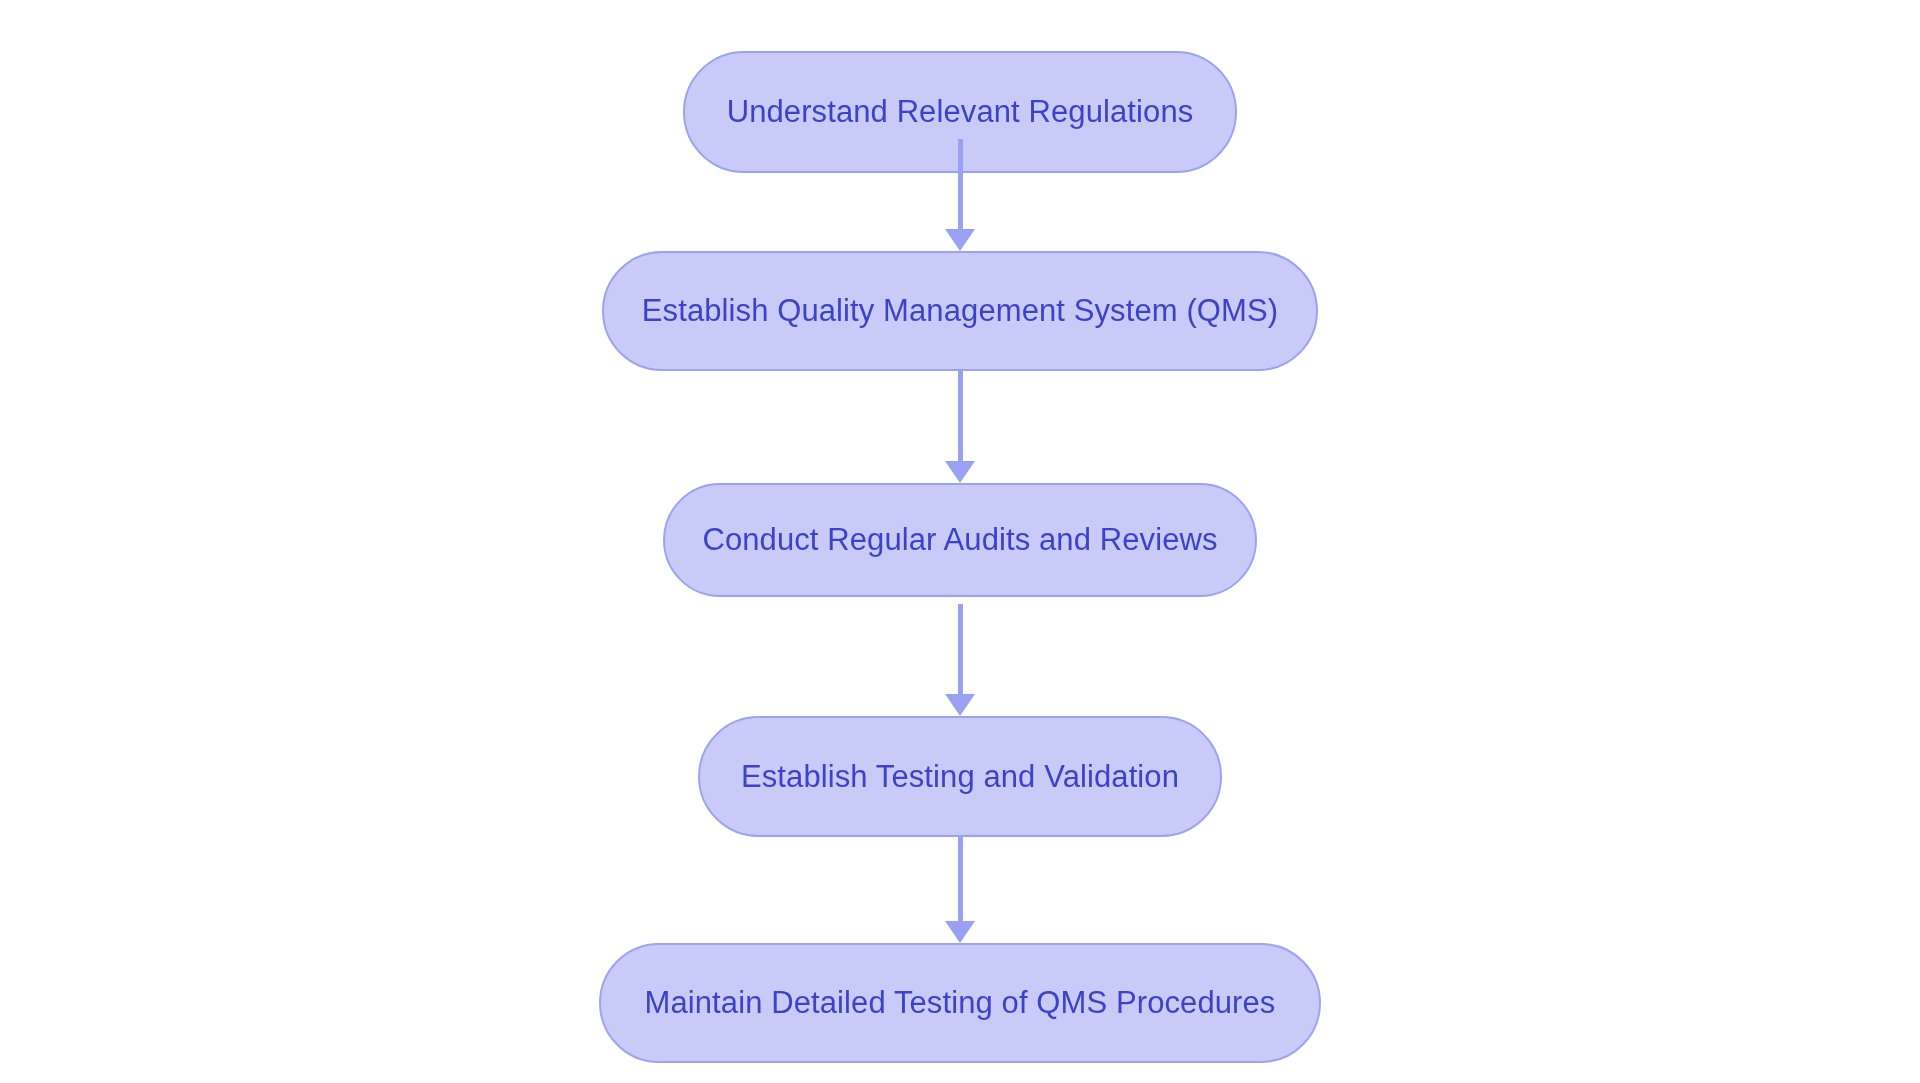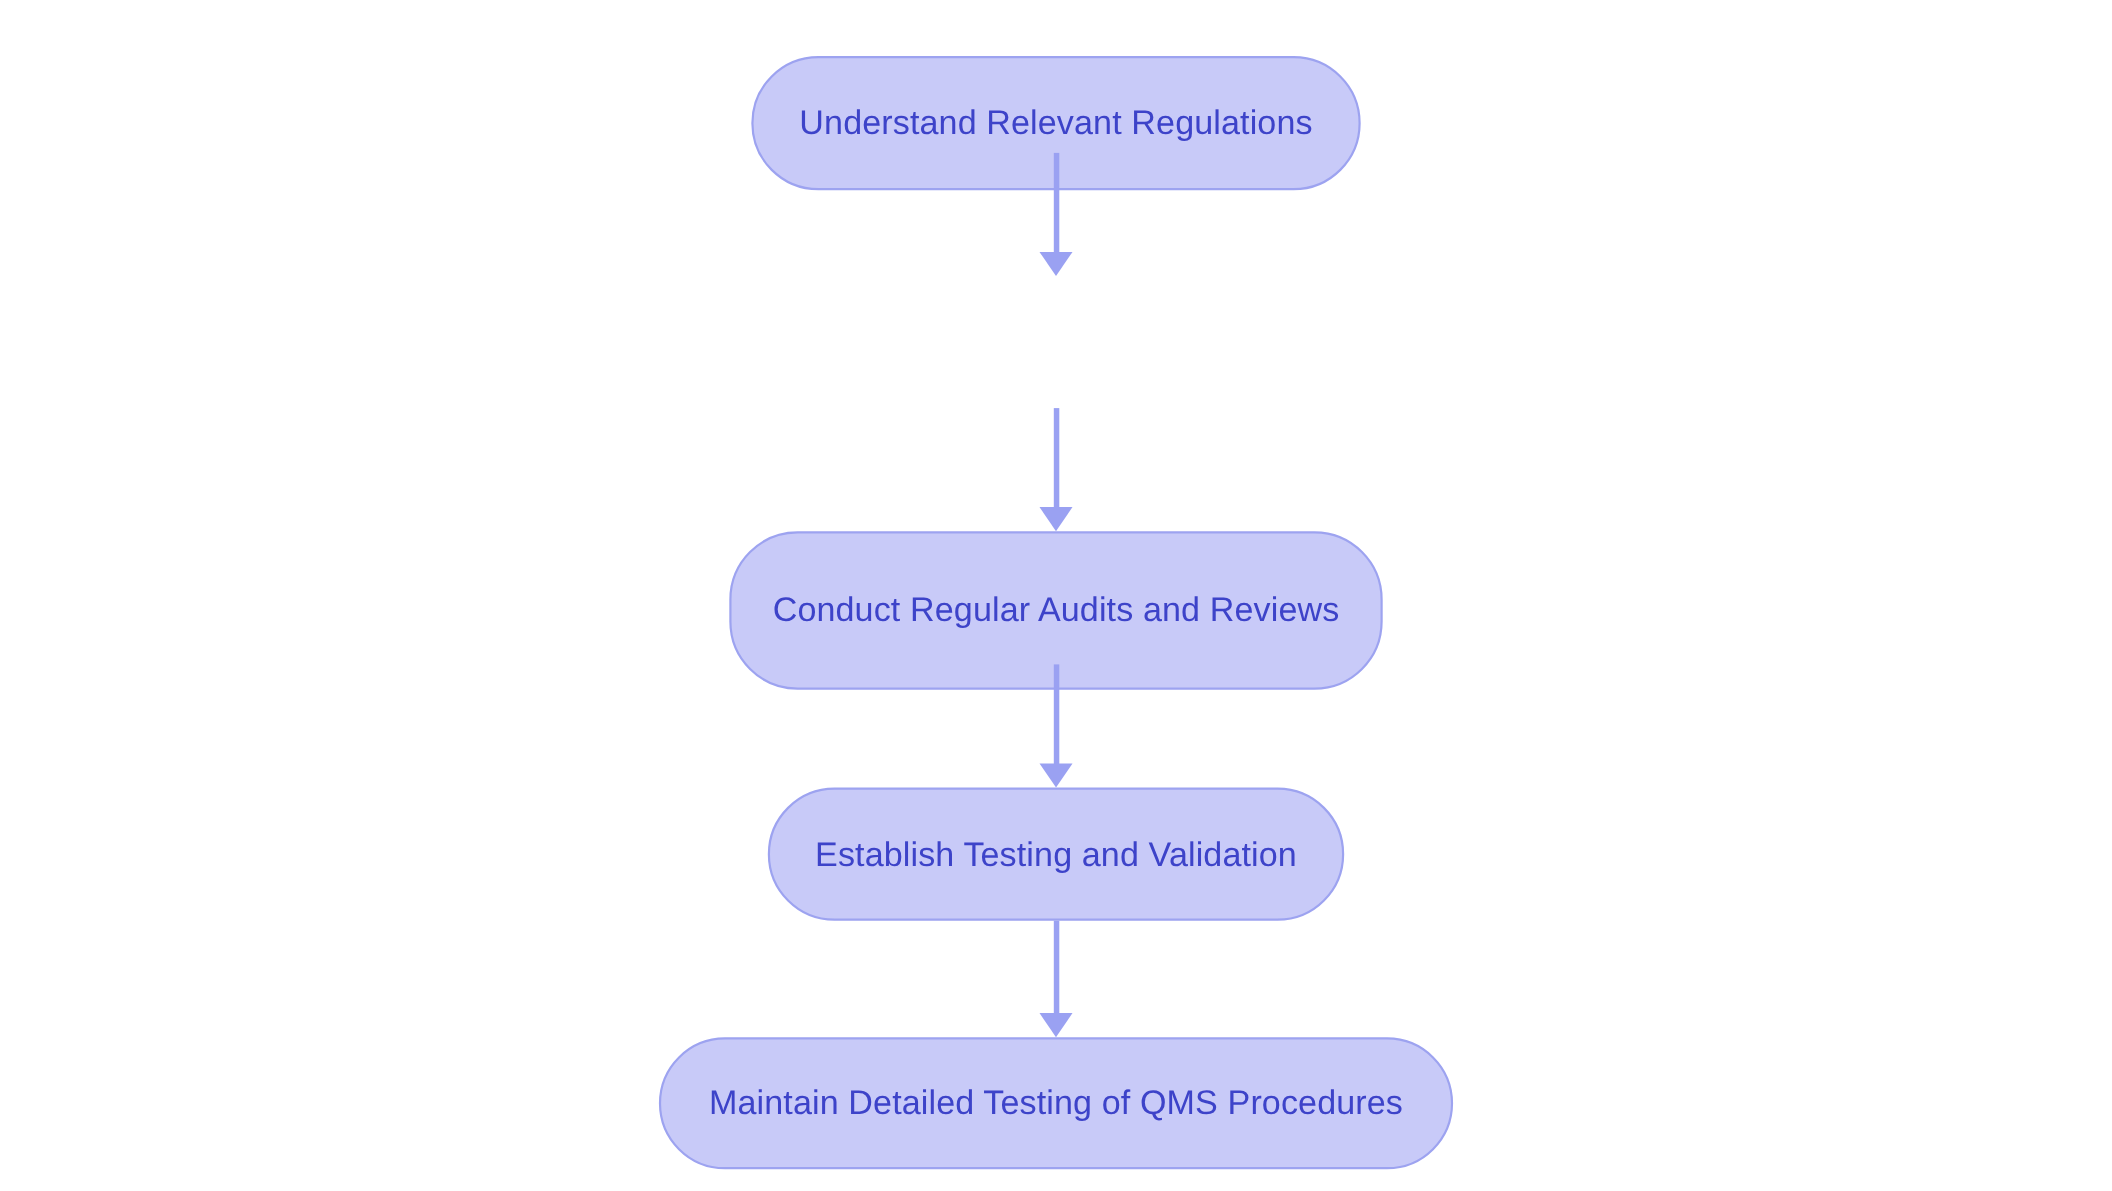--- a/index.html
+++ b/index.html
@@ -35,21 +35,21 @@
     border-radius: 62px;
     color: var(--node-text);
     font-size: 31px;
     font-weight: 400;
     letter-spacing: 0.1px;
     text-align: center;
     white-space: nowrap;
   }
   .node-1 { top: 24px;  width: 554px; height: 122px; margin-top: 27px; }
   .node-2 { top: 251px; width: 716px; height: 120px; }
-  .node-3 { top: 483px; width: 594px; height: 144px; }
+  .node-3 { top: 483px; width: 594px; height: 114px; }
   .node-4 { top: 716px; width: 524px; height: 121px; }
   .node-5 { top: 943px; width: 722px; height: 120px; }
 
   .arrow {
     position: absolute;
     left: 50%;
     transform: translateX(-50%);
     width: 30px;
   }
   .arrow-1 { top: 139px; height: 112px; }
@@ -84,20 +84,23 @@
 
   <div class="node node-1">
     <span>Understand Relevant Regulations</span>
   </div>
 
   <div class="arrow arrow-1">
     <div class="arrow-line"></div>
     <div class="arrow-head"></div>
   </div>
 
+  <div class="node node-2">
+    <span>Establish Quality Management System (QMS)</span>
+  </div>
 
   <div class="arrow arrow-2">
     <div class="arrow-line"></div>
     <div class="arrow-head"></div>
   </div>
 
   <div class="node node-3">
     <span>Conduct Regular Audits and Reviews</span>
   </div>
 

